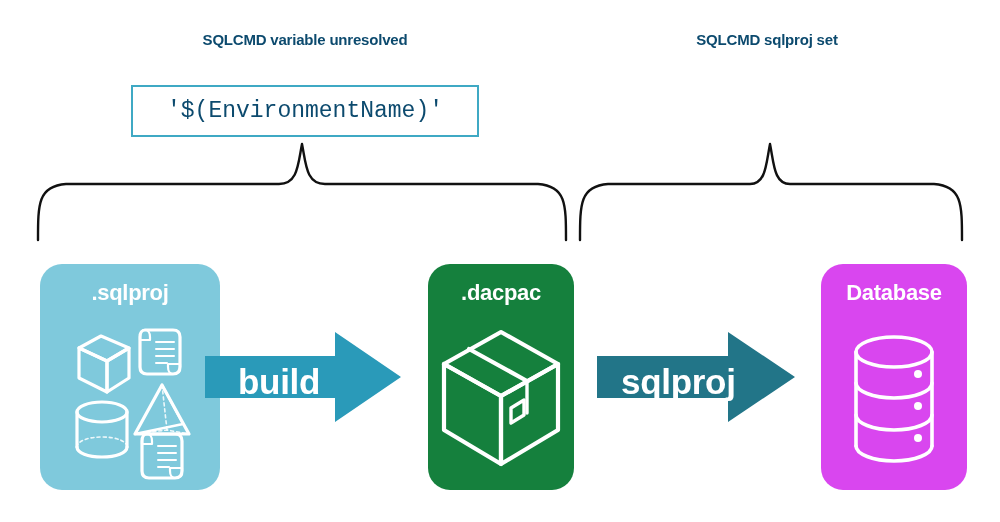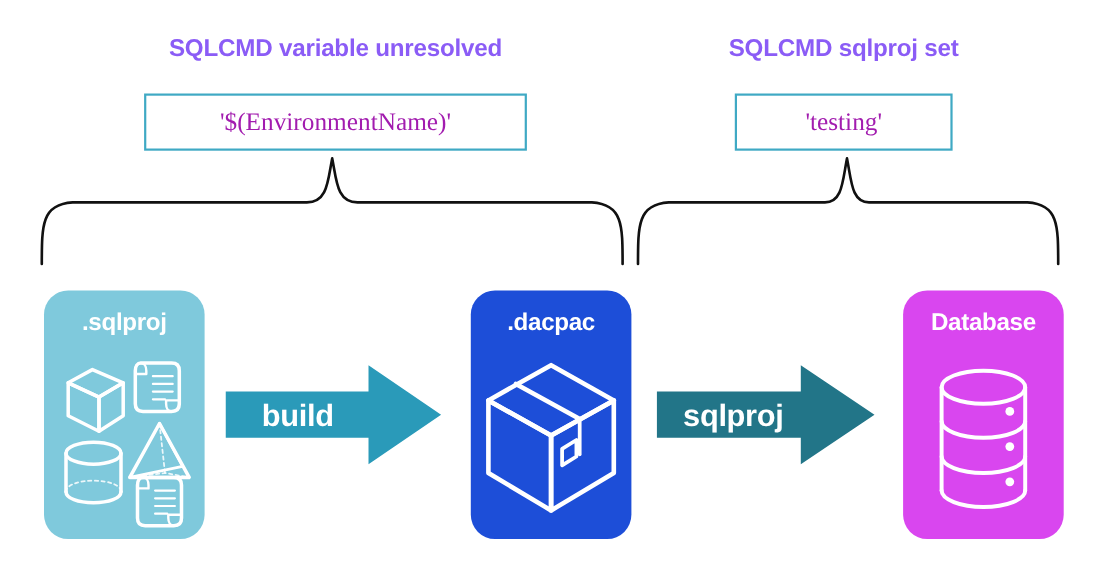--- a/index.html
+++ b/index.html
@@ -17,62 +17,62 @@
     height: 522px;
     background: #ffffff;
     overflow: hidden;
   }
 
   
   .group-header {
     position: absolute;
     font-family: "Liberation Sans", sans-serif;
     font-weight: bold;
-    font-size: 22px;
-    color: #8b5cf6;
+    font-size: 15px;
+    color: #0c4a6e;
     letter-spacing: -0.2px;
     white-space: nowrap;
     transform: translateX(-50%);
     text-align: center;
   }
   #header-left  { left: 305px; top: 31px; }
   #header-right { left: 767px; top: 31px; }
 
   
   .value-box {
     position: absolute;
     box-sizing: border-box;
     background: #ffffff;
     border: 2px solid #3FA9C4;
     display: flex;
     align-items: center;
     justify-content: center;
-    font-family: Liberation Serif, serif;
+    font-family: Liberation Mono, monospace;
     font-size: 23px;
-    color: #a21caf;
+    color: #0c4a6e;
     letter-spacing: 0px;
   }
   #value-box-left  { left: 131px; top: 85px; width: 348px; height: 52px; }
   #value-box-right { left: 668px; top: 85px; width: 198px; height: 52px; }
 
   
   .brace-svg { position: absolute; }
   #brace-left  { left: 24px;  top: 142px; }
   #brace-right { left: 570px; top: 142px; }
 
   
   .card {
     position: absolute;
     border-radius: 22px;
     top: 264px;
     width: 146px;
     height: 226px;
   }
-  #card-sqlproj  { left: 40px;  background: #7FC9DC; }
-  #card-dacpac   { left: 428px; background: #1d4ed8; }
+  #card-sqlproj  { left: 40px;  background: #7FC9DC; padding-left: 34px; }
+  #card-dacpac   { left: 428px; background: #15803d; }
   #card-database { left: 821px; background: #d946ef; }
 
   .card-title {
     position: absolute;
     top: 16px;
     left: 0;
     width: 100%;
     text-align: center;
     font-family: "Liberation Sans", sans-serif;
     font-weight: bold;
@@ -89,40 +89,39 @@
   }
 
   
   .arrow-svg { position: absolute; }
   #arrow-build  { left: 205px; top: 330px; }
   #arrow-deploy { left: 597px; top: 330px; }
   .arrow-label {
     position: absolute;
     font-family: "Liberation Sans", sans-serif;
     font-weight: bold;
-    font-size: 28px;
+    font-size: 35px;
     color: #ffffff;
     letter-spacing: -0.3px;
     white-space: nowrap;
   }
   #arrow-build-label  { left: 238px; top: 362px; }
   #arrow-deploy-label { left: 621px; top: 362px; }
 </style>
 </head>
 <body>
 
 <div id="stage">
 
   <div id="header-left" class="group-header">SQLCMD variable unresolved</div>
 
   <div id="header-right" class="group-header">SQLCMD sqlproj set</div>
 
   <div id="value-box-left" class="value-box">'$(EnvironmentName)'</div>
 
-  <div id="value-box-right" class="value-box">'testing'</div>
 
   <svg id="brace-left" class="brace-svg" width="556" height="100" viewBox="0 0 556 100">
     <path d="M 14 98
              C 14 62, 14 44, 42 42
              L 255 42
              C 274 42, 274 22, 278 2
              C 282 22, 282 42, 301 42
              L 514 42
              C 542 44, 542 62, 542 98" fill="none" stroke="#111111" stroke-width="2.4" stroke-linecap="round" stroke-linejoin="round"></path>
   </svg>

